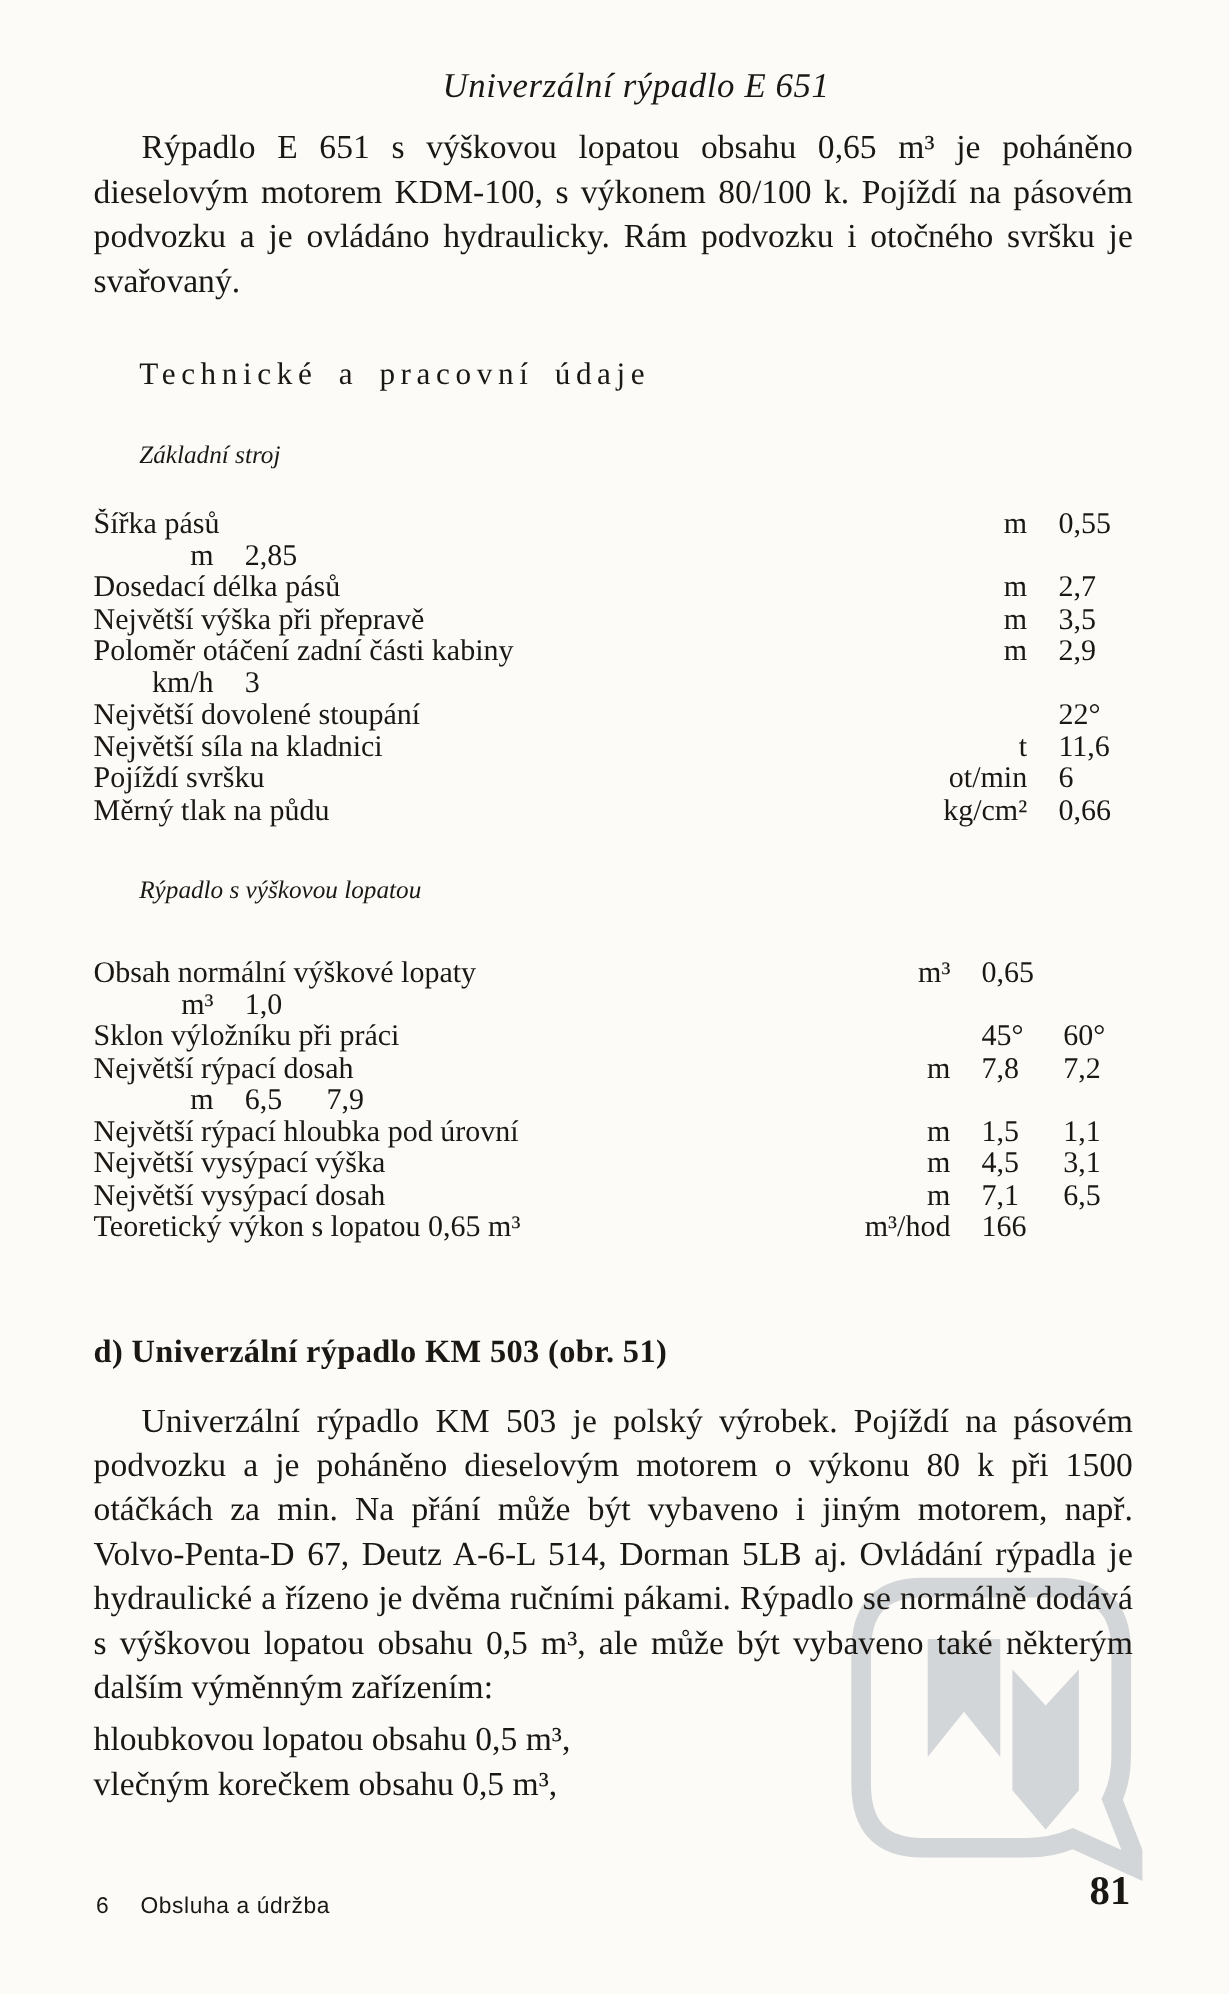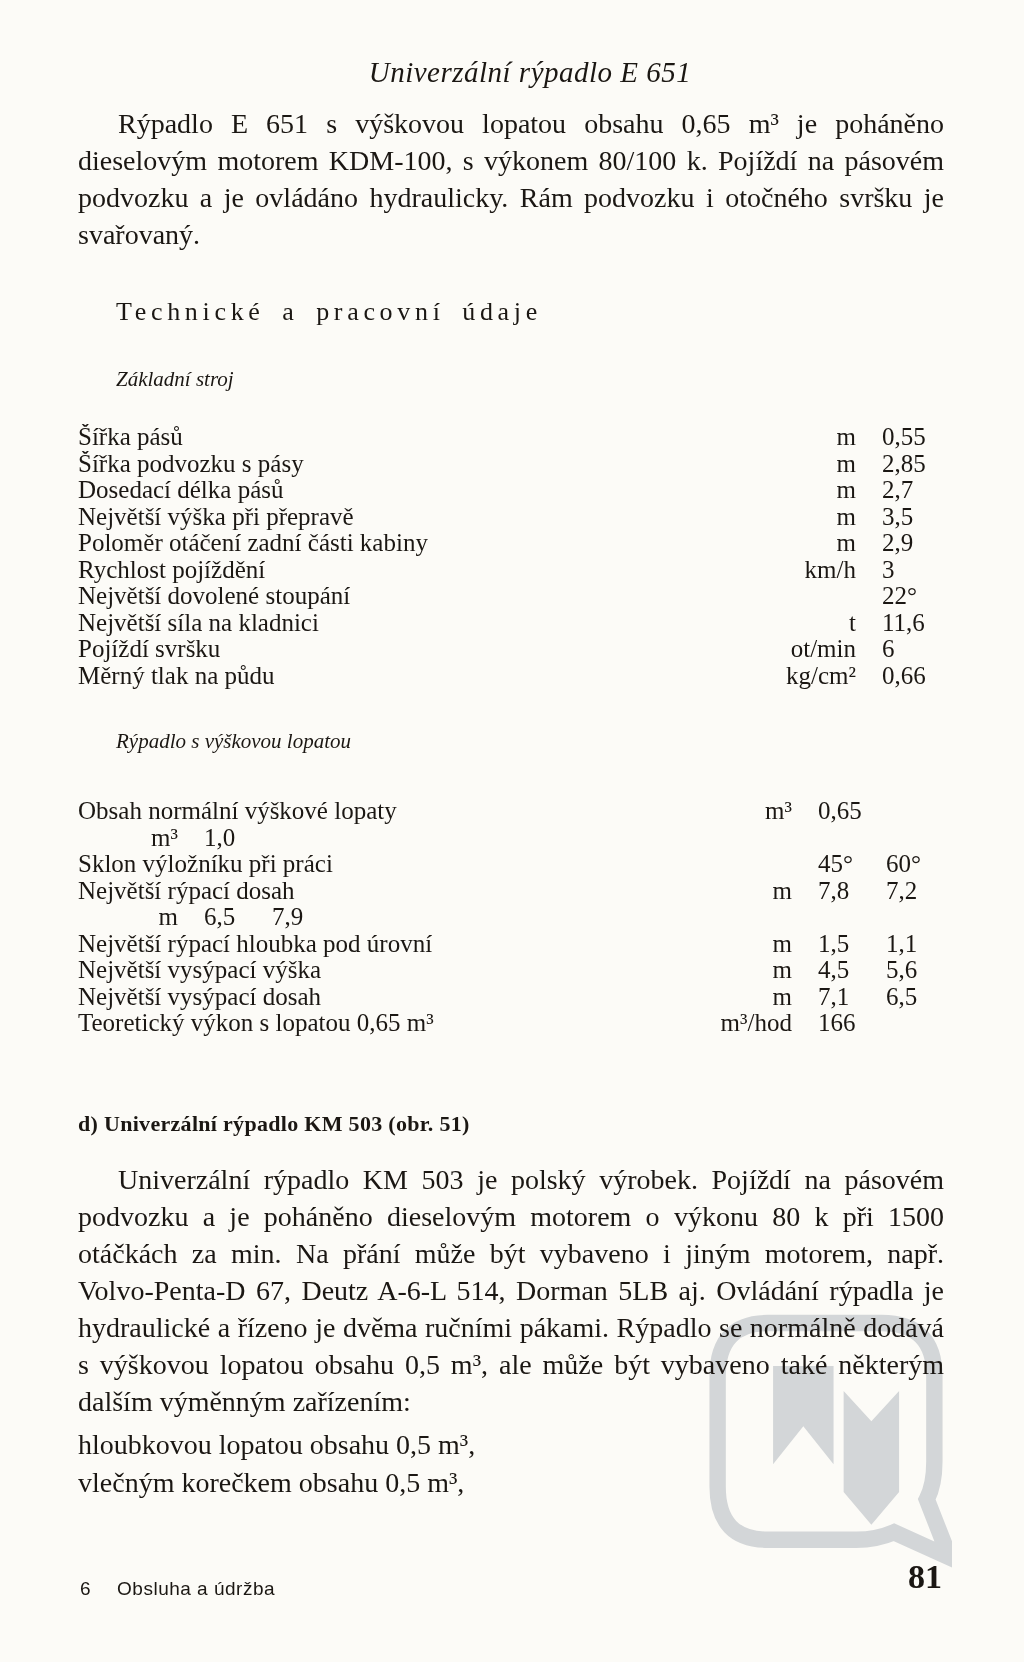--- a/index.html
+++ b/index.html
@@ -47,21 +47,21 @@
   .spec-table{margin:32px 0 0 0;font-size:25px;}
   .spec-table.shovel{margin-top:44px;}
   .spec-row{display:flex;align-items:baseline;line-height:26.5px;}
   .spec-row .lbl{flex:1 1 auto;white-space:nowrap;overflow:hidden;}
   .spec-row .unit{flex:0 0 100px;text-align:right;white-space:nowrap;}
   .spec-row .val{flex:0 0 62px;margin-left:26px;text-align:left;white-space:nowrap;}
   .spec-row .val2{flex:0 0 58px;margin-left:6px;text-align:left;white-space:nowrap;}
   .heading-d{
     margin:74px 0 0 0;
     font-weight:bold;
-    font-size:22px;
+    font-size:27px;
     letter-spacing:.3px;
   }
   .para2{margin-top:24px;}
   .attachments{margin:6px 0 0 0;font-size:28px;line-height:38px;}
   .footer-left{
     position:absolute;left:80px;bottom:62px;
     font-family:Liberation Sans, sans-serif;
     font-size:19px;letter-spacing:.5px;
     z-index:2;
   }
@@ -98,41 +98,39 @@
 
     <div class="subsection">Základní stroj</div>
 
     <div class="spec-table">
       <div class="spec-row">
         <span class="lbl">Šířka pásů</span>
         <span class="unit">m</span>
         <span class="val">0,55</span>
       </div>
       <div class="spec-row">
-        <span class="lbl">Šířka podvozku s pásy</span>
         <span class="unit">m</span>
         <span class="val">2,85</span>
       </div>
       <div class="spec-row">
         <span class="lbl">Dosedací délka pásů</span>
         <span class="unit">m</span>
         <span class="val">2,7</span>
       </div>
       <div class="spec-row">
         <span class="lbl">Největší výška při přepravě</span>
         <span class="unit">m</span>
         <span class="val">3,5</span>
       </div>
       <div class="spec-row">
         <span class="lbl">Poloměr otáčení zadní části kabiny</span>
         <span class="unit">m</span>
         <span class="val">2,9</span>
       </div>
       <div class="spec-row">
-        <span class="lbl">Rychlost pojíždění</span>
         <span class="unit">km/h</span>
         <span class="val">3</span>
       </div>
       <div class="spec-row">
         <span class="lbl">Největší dovolené stoupání</span>
         <span class="unit"></span>
         <span class="val">22°</span>
       </div>
       <div class="spec-row">
         <span class="lbl">Největší síla na kladnici</span>
@@ -185,21 +183,21 @@
       <div class="spec-row">
         <span class="lbl">Největší rýpací hloubka pod úrovní</span>
         <span class="unit">m</span>
         <span class="val">1,5</span>
         <span class="val2">1,1</span>
       </div>
       <div class="spec-row">
         <span class="lbl">Největší vysýpací výška</span>
         <span class="unit">m</span>
         <span class="val">4,5</span>
-        <span class="val2">5,6</span>
+        <span class="val2">3,1</span>
       </div>
       <div class="spec-row">
         <span class="lbl">Největší vysýpací dosah</span>
         <span class="unit">m</span>
         <span class="val">7,1</span>
         <span class="val2">6,5</span>
       </div>
       <div class="spec-row">
         <span class="lbl">Teoretický výkon s lopatou 0,65 m³</span>
         <span class="unit">m³/hod</span>

